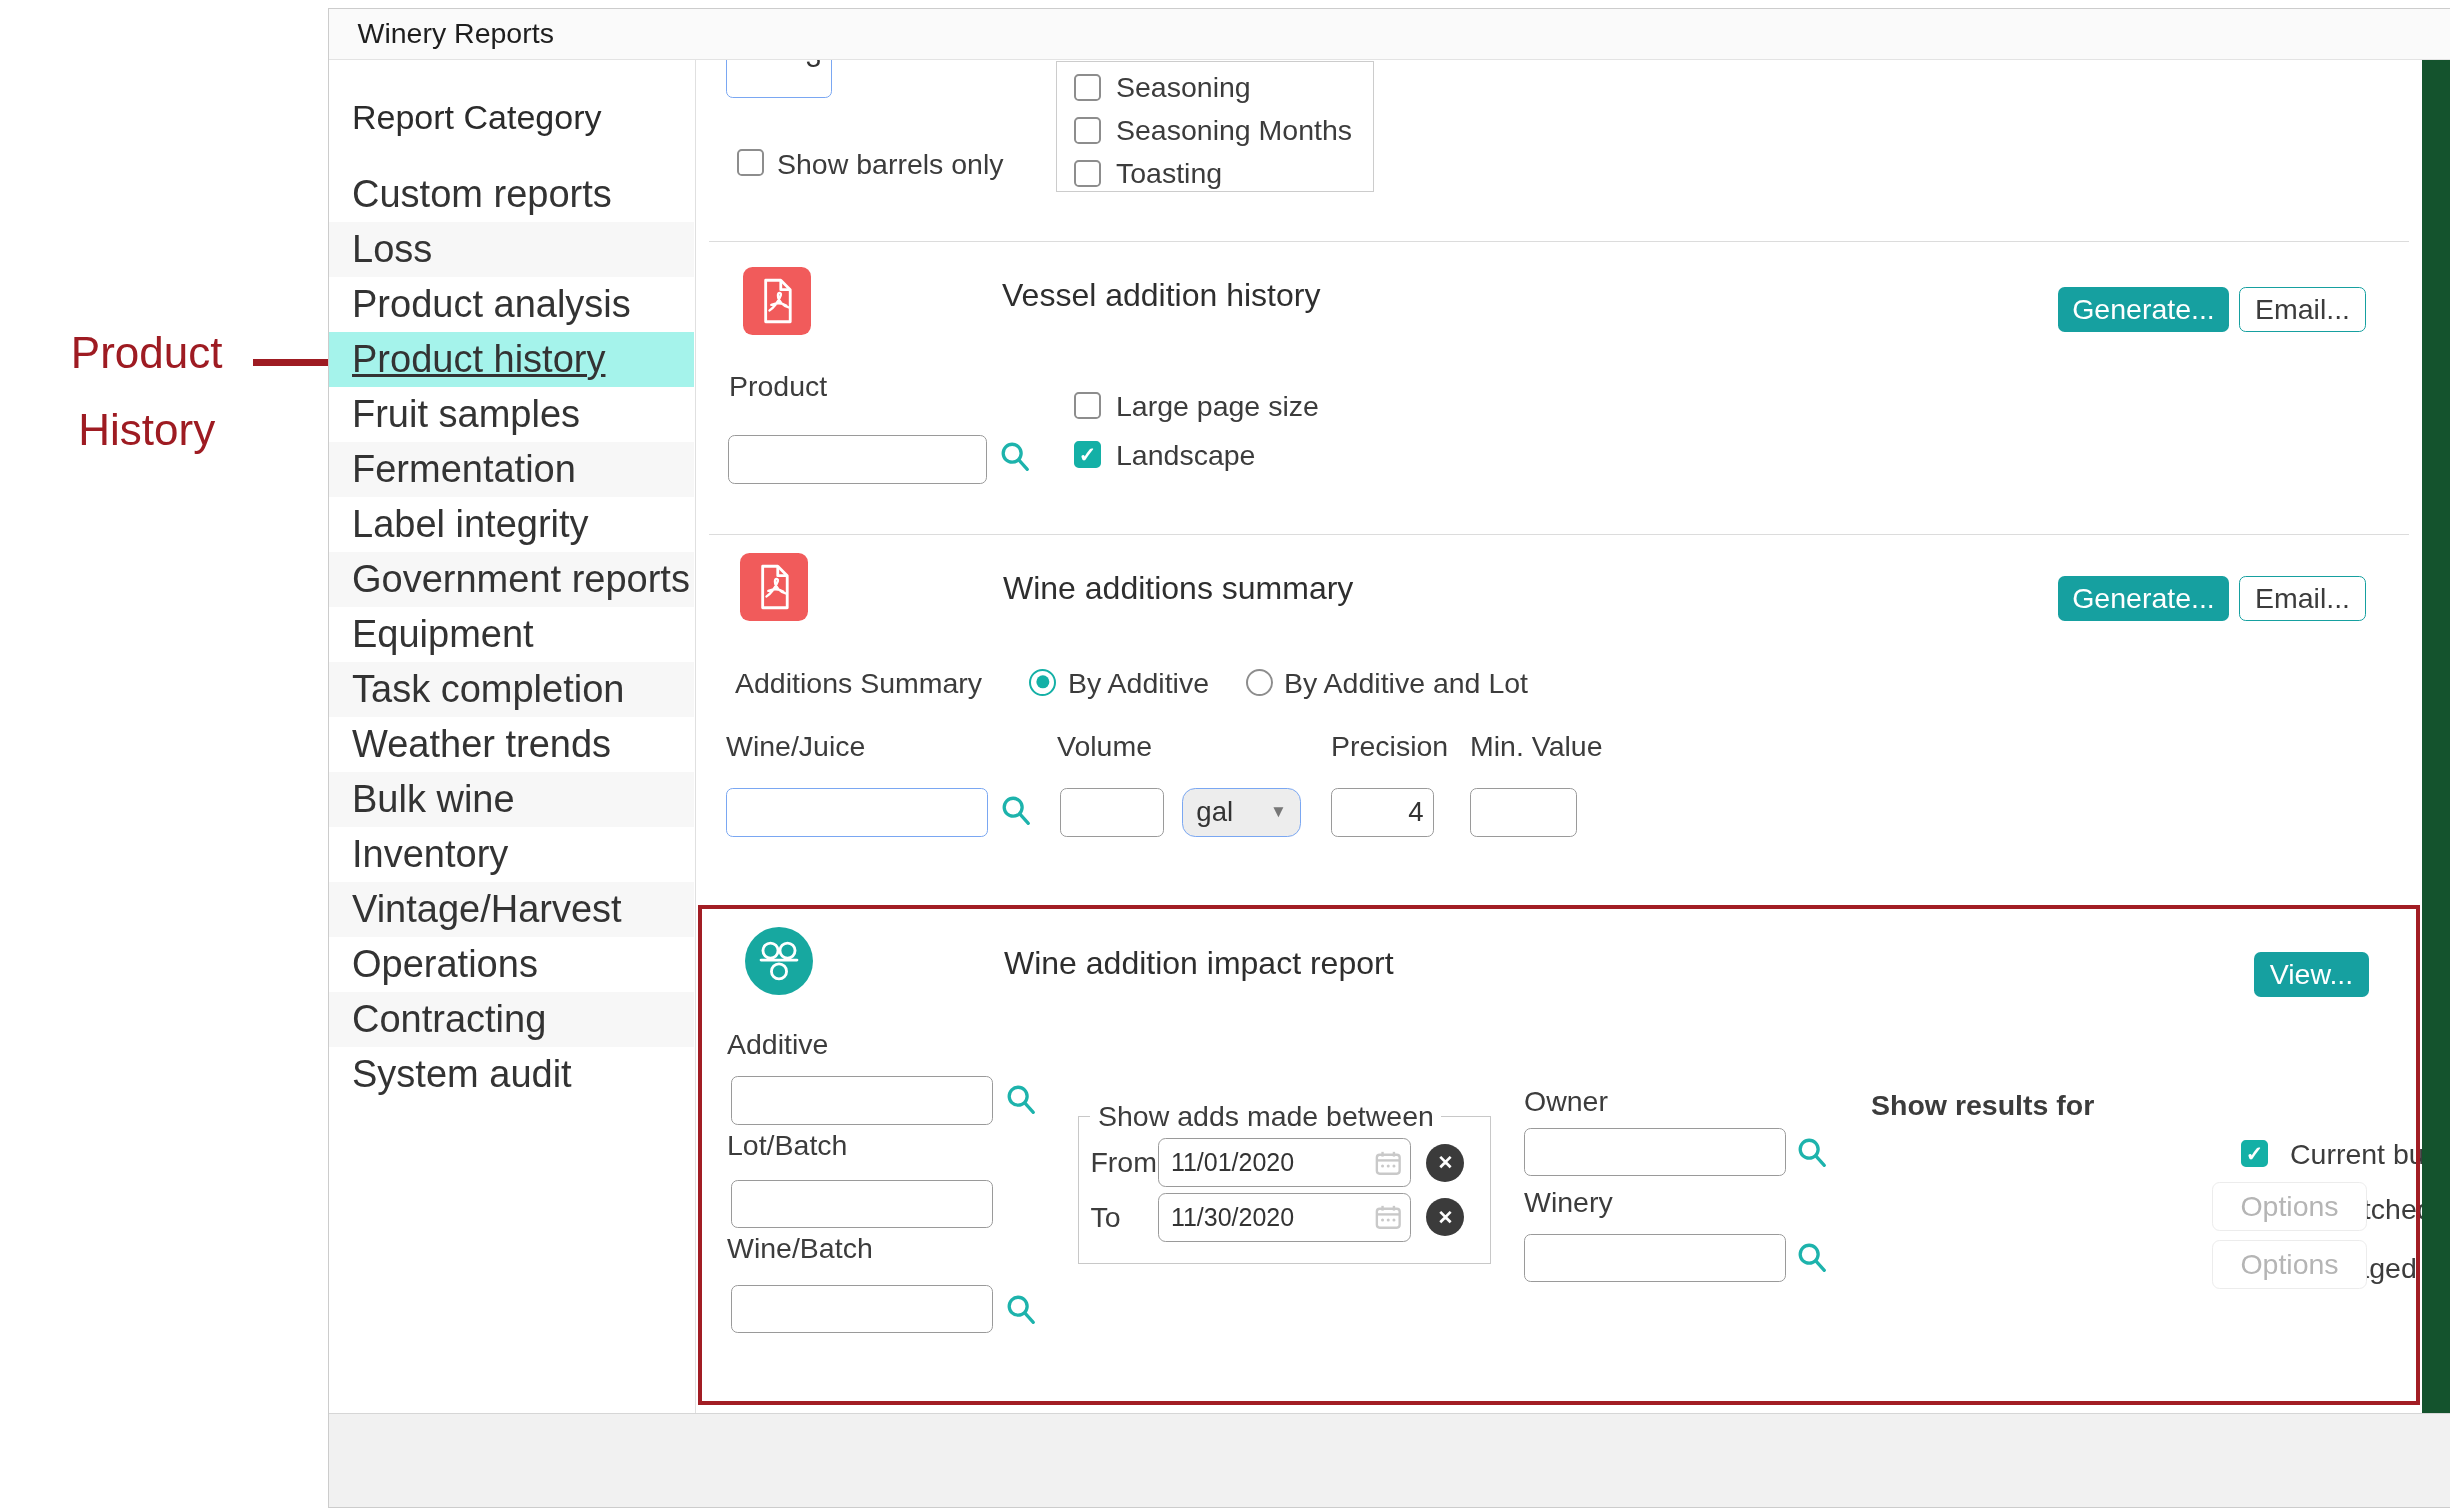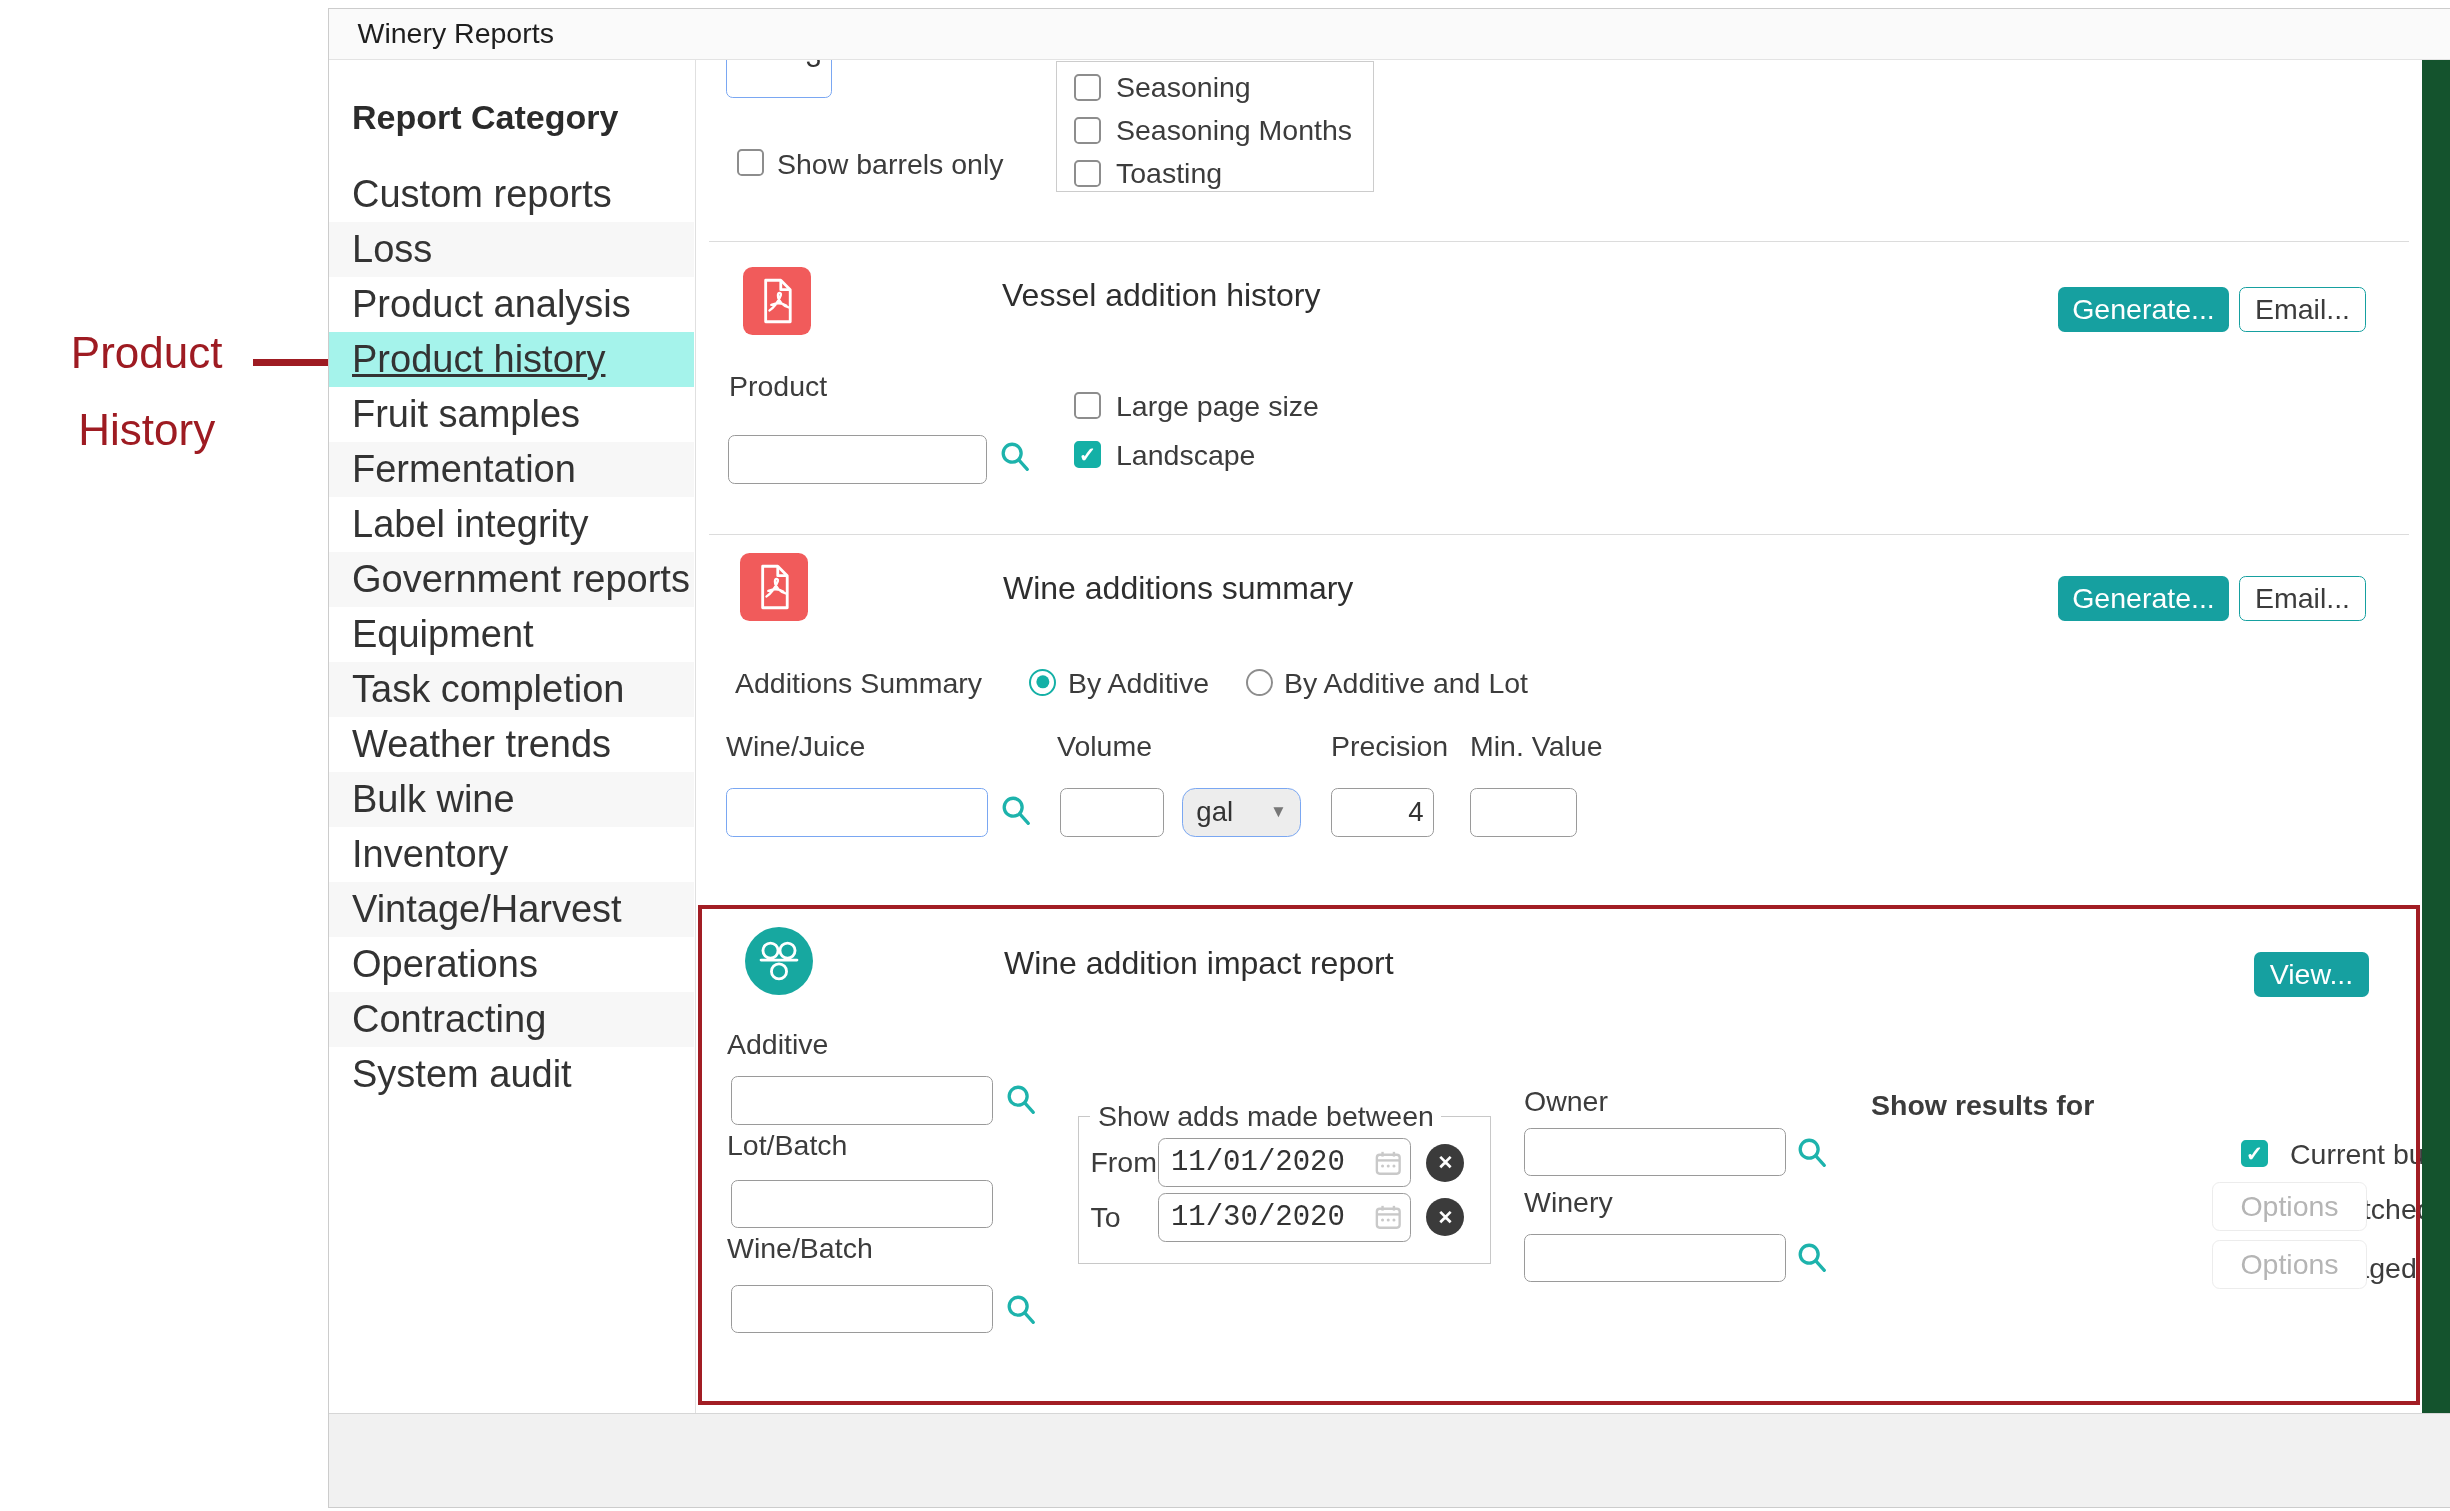--- a/index.html
+++ b/index.html
@@ -15,21 +15,21 @@
     border:1px solid #cccccc;box-sizing:border-box;}
   .titlebar{position:absolute;left:0;top:0;right:0;height:51px;background:#fafafa;
     border-bottom:1px solid #e3e3e3;display:flex;align-items:center;
     padding:0 15px 0 28.5px;box-sizing:border-box;z-index:6;}
   .win-title{font-size:28.5px;color:#1e1e1e;}
   .close-x{margin-left:auto;font-size:30px;color:#3a3a3a;cursor:pointer;line-height:1;}
 
   
   .sidebar{position:absolute;left:0;top:51px;width:367px;height:1354px;background:#fff;
     border-right:1px solid #e0e0e0;box-sizing:border-box;z-index:2;}
-  .side-heading{position:absolute;left:23px;top:38px;font-size:34px;color:#2b2b2b;white-space:nowrap;font-weight:bold;}
+  .side-heading{position:absolute;left:23px;top:38px;font-size:34px;color:#2b2b2b;white-space:nowrap;}
   .side-list{position:absolute;left:0;top:107px;right:1px;}
   .side-item{height:55px;display:flex;align-items:center;padding-left:23px;
     font-size:38px;color:#333;cursor:pointer;}
   .side-item:nth-child(even){background:#f7f7f7;}
   .side-item.selected{background:#a5f3eb;text-decoration:underline;}
 
   
   .content{position:absolute;left:367px;top:51px;width:1726px;height:1354px;background:#fff;overflow:hidden;}
   .lbl{position:absolute;font-size:28.5px;color:#3c3c3c;white-space:nowrap;line-height:32px;}
   .lbl-i{font-size:28.5px;color:#3c3c3c;white-space:nowrap;}
@@ -71,22 +71,22 @@
     display:flex;align-items:center;justify-content:space-between;padding:0 13.3px;
     box-sizing:border-box;font-size:27.6px;color:#333;cursor:pointer;}
   .ddl-arrow{font-size:17px;color:#777;}
 
   .fgroup{position:absolute;border:1.9px solid #c8c8c8;margin:0;padding:0 11.4px 9.5px 11.4px;box-sizing:border-box;}
   .fgroup legend{font-size:28.5px;color:#3c3c3c;padding:0 7.6px;white-space:nowrap;}
   .frow{display:flex;align-items:center;margin-top:5.7px;}
   .frow .flab{font-size:28.5px;width:68px;flex:none;}
   .datebox{border:1.9px solid #9a9a9a;border-radius:7.6px;background:#fff;display:flex;align-items:center;
     padding:0 7.6px 0 9.5px;box-sizing:border-box;width:253px;height:49px;flex:none;}
-  .datebox input{border:none;outline:none;flex:1;min-width:0;font-size:29px;color:#333;
-    font-family:Liberation Mono, monospace;background:transparent;}
+  .datebox input{border:none;outline:none;flex:1;min-width:0;font-size:25px;color:#333;
+    font-family:Liberation Sans, sans-serif;background:transparent;}
   .xcirc{width:38px;height:38px;border-radius:50%;background:#3b3b3b;color:#fff;display:flex;
     align-items:center;justify-content:center;font-size:19px;font-weight:bold;margin-left:15px;
     flex:none;cursor:pointer;}
 
   .hl-rect{position:absolute;left:1.9px;top:845px;width:1722px;height:500px;
     border:4.8px solid #a21d24;box-sizing:border-box;z-index:4;pointer-events:none;}
 
   
   .footer{position:absolute;left:0;bottom:0;width:100%;height:94px;background:#f1f1f1;
     border-top:1px solid #d6d6d6;box-sizing:border-box;z-index:5;}

